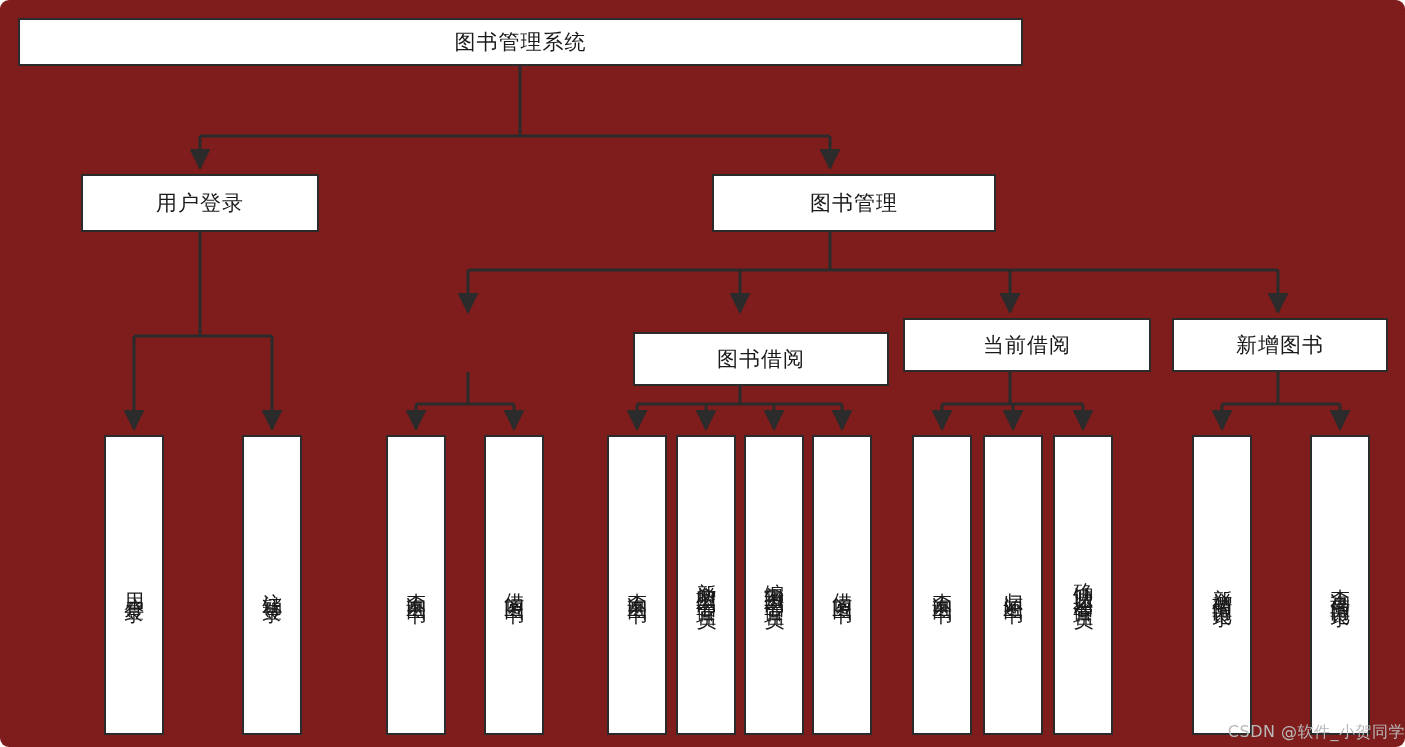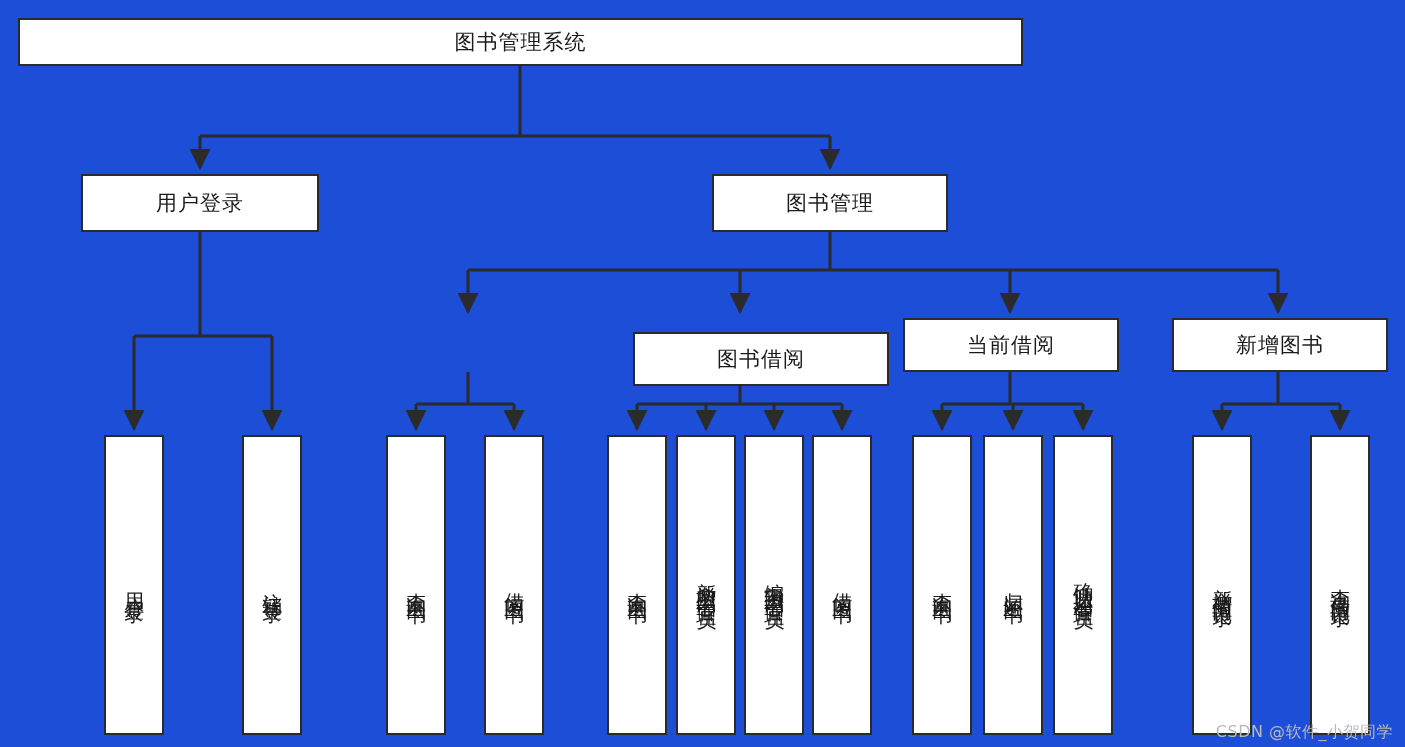--- a/index.html
+++ b/index.html
@@ -10,21 +10,22 @@
   body {
     width: 1405px;
     height: 747px;
     font-family: "DejaVu Sans", "Liberation Sans", sans-serif;
     overflow: hidden;
   }
   #diagram-root {
     position: relative;
     width: 1405px;
     height: 747px;
-    background: #1d4ed8;
+    background: #7f1d1d;
+    border-radius: 9px;
   }
   svg.edges {
     position: absolute;
     left: 0;
     top: 0;
     width: 1405px;
     height: 747px;
   }
   .node {
     position: absolute;
@@ -48,21 +49,21 @@
   }
   .node.vertical .label {
     writing-mode: vertical-rl;
     text-orientation: upright;
     font-size: 20px;
     letter-spacing: 4px;
     white-space: nowrap;
   }
   .watermark {
     position: absolute;
-    right: 12px;
+    right: 0;
     bottom: 4px;
     font-size: 16px;
     color: #b9b9b9;
     letter-spacing: 0.5px;
     white-space: nowrap;
   }
 </style>
 </head>
 <body>
 
@@ -118,28 +119,28 @@
     </g>
   </svg>
 
   <div class="node horizontal" style="left: 18px; top: 18px; width: 1005px; height: 48px;">
     <span class="label">图书管理系统</span>
   </div>
 
   <div class="node horizontal" style="left: 81px; top: 174px; width: 238px; height: 58px;">
     <span class="label">用户登录</span>
   </div>
-  <div class="node horizontal" style="left: 712px; top: 174px; width: 236px; height: 58px; justify-content: center;">
+  <div class="node horizontal" style="left: 712px; top: 174px; width: 284px; height: 58px; justify-content: center;">
     <span class="label">图书管理</span>
   </div>
 
   <div class="node horizontal" style="left: 633px; top: 332px; width: 256px; height: 54px;">
     <span class="label">图书借阅</span>
   </div>
-  <div class="node horizontal" style="left: 903px; top: 318px; width: 216px; height: 54px;">
+  <div class="node horizontal" style="left: 903px; top: 318px; width: 248px; height: 54px;">
     <span class="label">当前借阅</span>
   </div>
   <div class="node horizontal" style="left: 1172px; top: 318px; width: 216px; height: 54px;">
     <span class="label">新增图书</span>
   </div>
 
   <div class="node vertical" style="left: 104px; top: 435px; width: 60px; height: 300px;">
     <span class="label">用户登录</span>
   </div>
   <div class="node vertical" style="left: 242px; top: 435px; width: 60px; height: 300px;">

